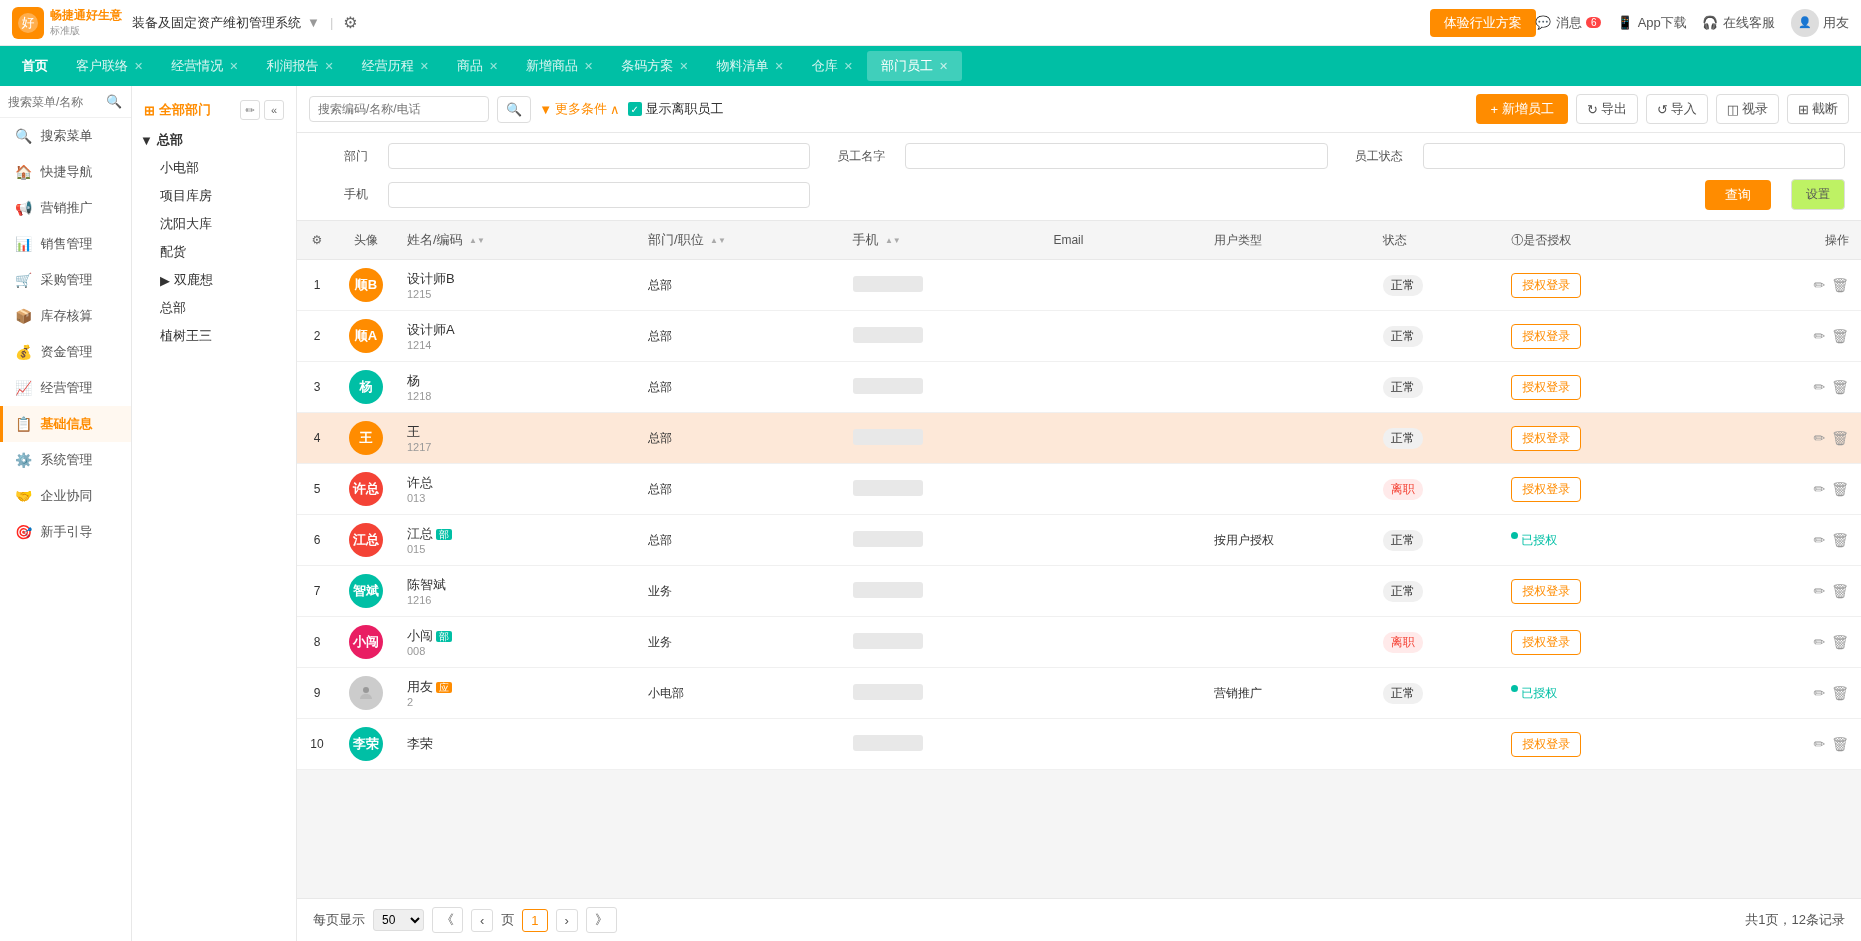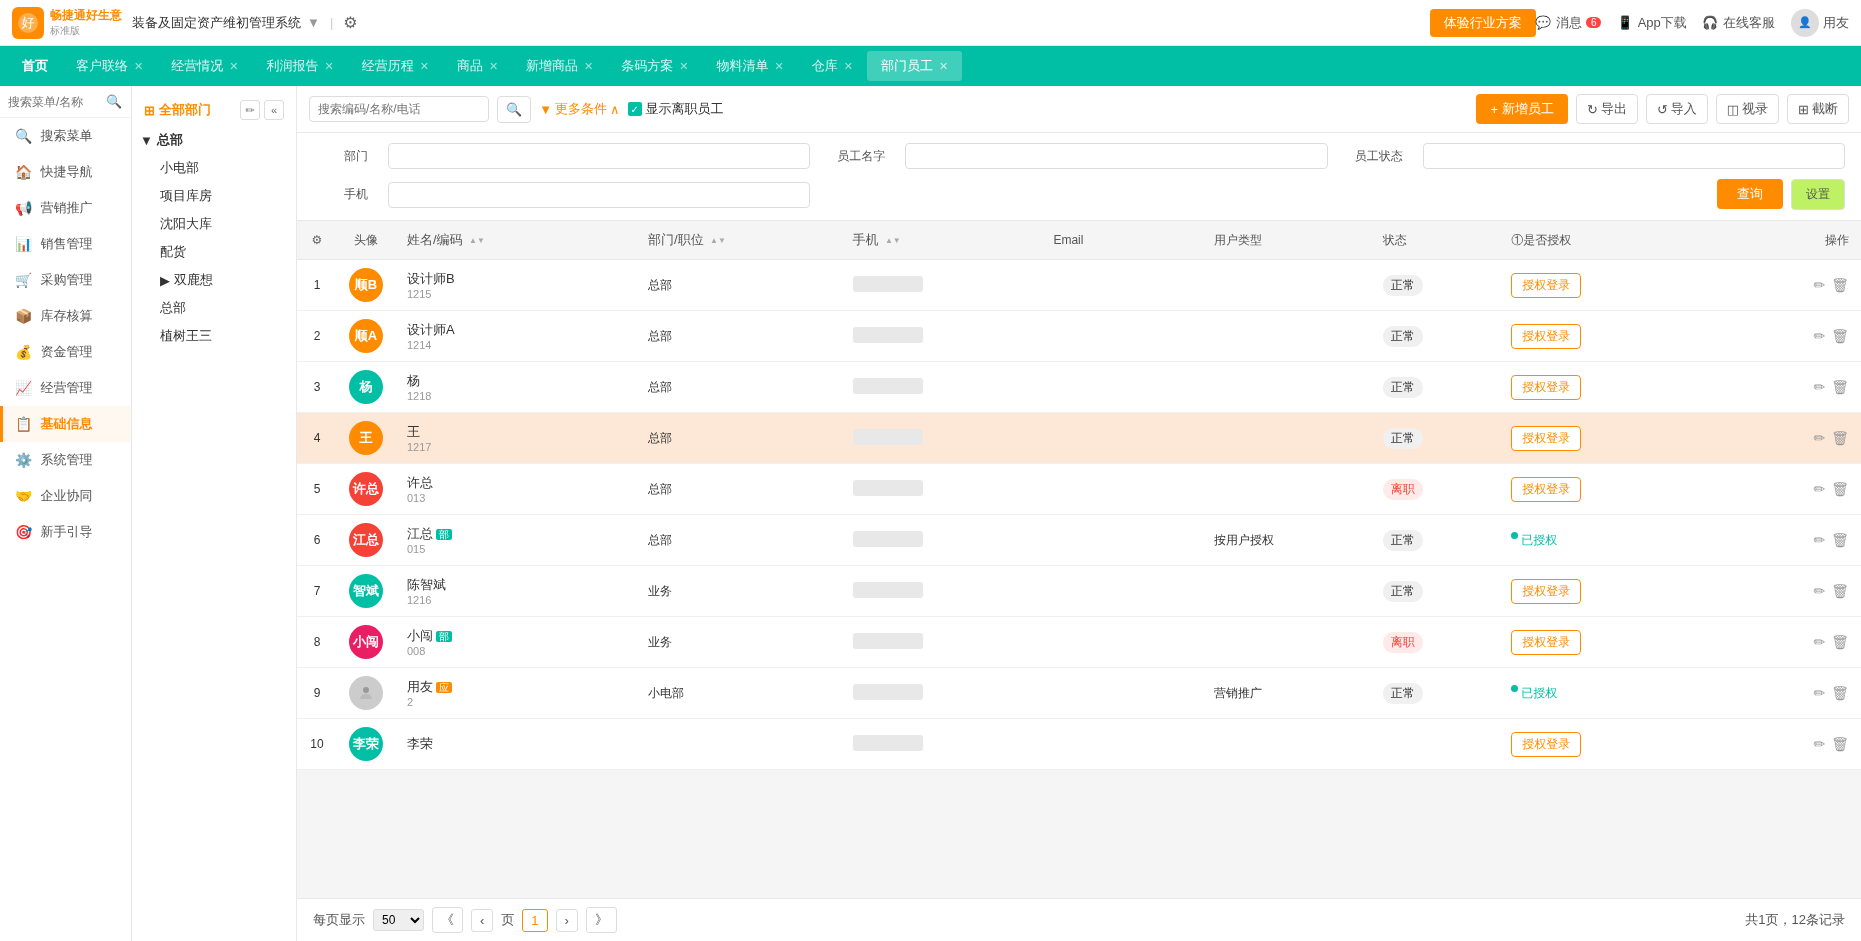--- a/index.html
+++ b/index.html
@@ -64,21 +64,21 @@
     .btn-outline { border: 1px solid #ddd; background: white; border-radius: 4px; padding: 5px 10px; cursor: pointer; font-size: 12px; color: #555; display: flex; align-items: center; gap: 3px; }
 
     
     .filter-panel { background: #fff; padding: 10px 16px; border-bottom: 1px solid #e8e8e8; display: grid; grid-template-columns: 1fr 1fr 1fr; gap: 10px 20px; flex-shrink: 0; }
     .filter-row { display: flex; align-items: center; gap: 20px; justify-content: center; }
     .filter-label { color: #555; font-size: 12px; white-space: nowrap; width: 55px; text-align: right; }
     .filter-input { flex: 1; border: 1px solid #ddd; border-radius: 4px; padding: 5px 8px; font-size: 12px; outline: none; }
     .filter-select { flex: 1; border: 1px solid #ddd; border-radius: 4px; padding: 5px 8px; font-size: 12px; outline: none; appearance: none; background: white; cursor: pointer; }
     .filter-btn-search { background: #ff8c00; color: white; border: none; border-radius: 4px; padding: 6px 20px; cursor: pointer; font-size: 13px; }
     .filter-btn-set { background: #bef264; color: #555; border: 1px solid #ddd; border-radius: 4px; padding: 6px 14px; cursor: pointer; font-size: 12px; }
-    .filter-actions { display: flex; gap: 8px; align-items: flex-start; justify-content: flex-end; grid-column: 3; }
+    .filter-actions { display: flex; gap: 20px; align-items: center; justify-content: flex-end; grid-column: 3; }
 
     
     .table-wrap { flex: 1; overflow: auto; }
     table { width: 100%; border-collapse: collapse; background: white; }
     thead tr { background: #f5f5f5; }
     th { padding: 10px 12px; text-align: left; color: #555; font-size: 12px; font-weight: normal; border-bottom: 1px solid #e8e8e8; white-space: nowrap; }
     td { padding: 8px 12px; border-bottom: 1px solid #f0f0f0; color: #333; font-size: 12px; vertical-align: middle; }
     tr.highlighted td { background: #fde8d8; }
     .col-num { width: 40px; text-align: center; }
     .col-avatar { width: 50px; text-align: center; }

